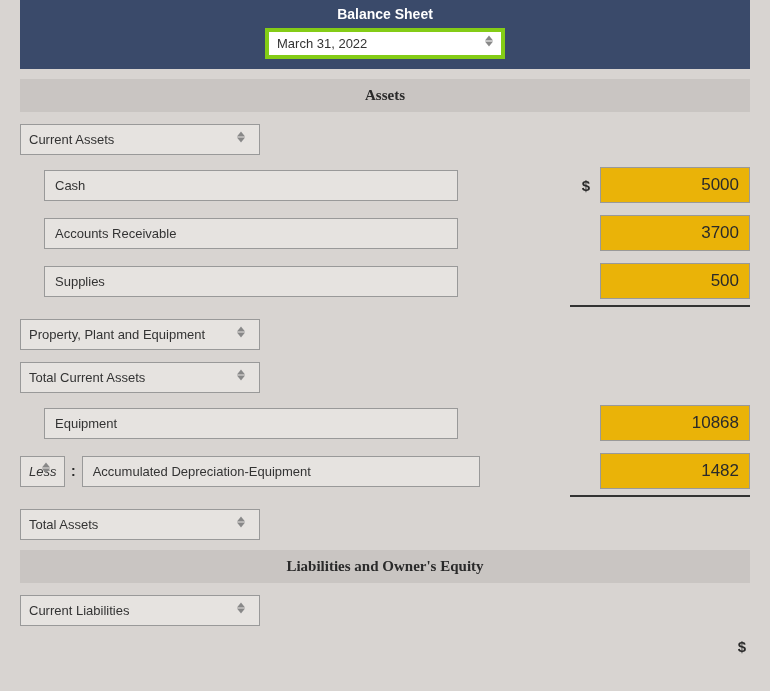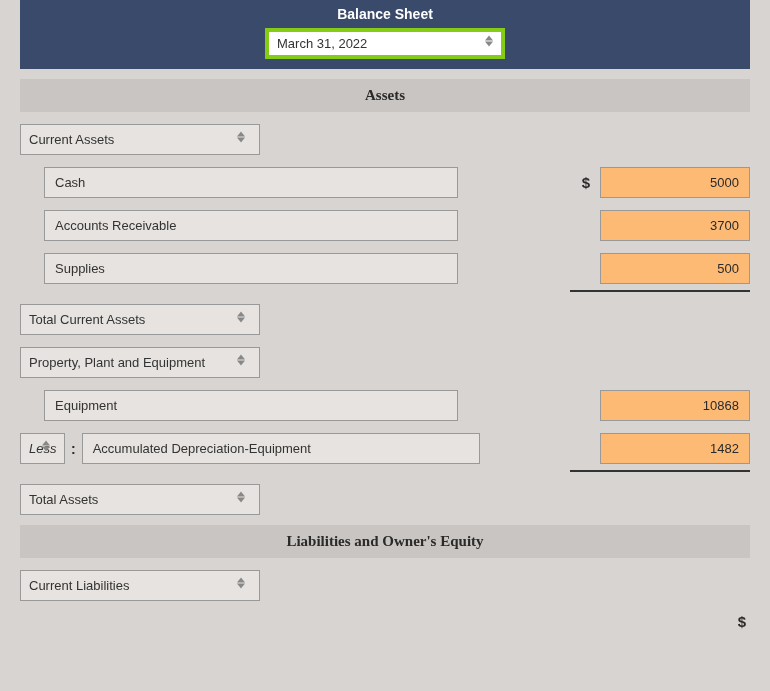--- a/index.html
+++ b/index.html
@@ -97,24 +97,24 @@
     }
     .dollar {
       font-weight: bold;
       font-size: 15px;
       width: 16px;
       text-align: center;
     }
     .amount {
       width: 150px;
       text-align: right;
-      background: #fdba74;
+      background: #eab308;
       border: 1px solid #999;
       padding: 7px 10px;
-      font-size: 13px;
+      font-size: 17px;
     }
     .underline {
       border-bottom: 2px solid #333;
       width: 180px;
       margin-left: auto;
       margin-top: 6px;
       margin-right: 0;
     }
     .less-row { display: flex; align-items: center; gap: 4px; margin-top: 12px; }
     .less-box { width: 45px; font-style: italic; }
@@ -170,31 +170,31 @@
     <div class="amount-col">
       <span class="dollar"></span>
       <div class="amount">500</div>
     </div>
   </div>
 
   <div class="underline"></div>
 
   <div class="row">
     <div class="field select label-short">
+      <span>Property, Plant and Equipment</span>
+      <span class="caret-wrap">
+          <span class="caret caret-up"></span>
+          <span class="caret"></span>
+        </span>
+    </div>
+  </div>
+
+  <div class="row">
+    <div class="field select label-short">
       <span>Total Current Assets</span>
-      <span class="caret-wrap">
-          <span class="caret caret-up"></span>
-          <span class="caret"></span>
-        </span>
-    </div>
-  </div>
-
-  <div class="row">
-    <div class="field select label-short">
-      <span>Property, Plant and Equipment</span>
       <span class="caret-wrap">
           <span class="caret caret-up"></span>
           <span class="caret"></span>
         </span>
     </div>
   </div>
 
   <div class="row">
     <div class="field label-indent"><span>Equipment</span></div>
     <div class="amount-col">

